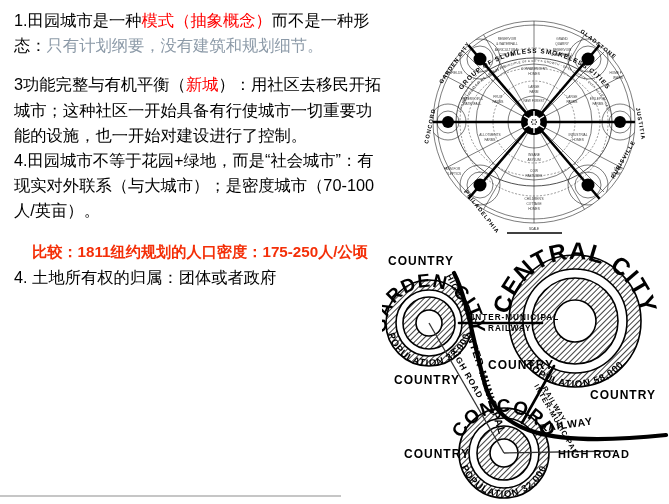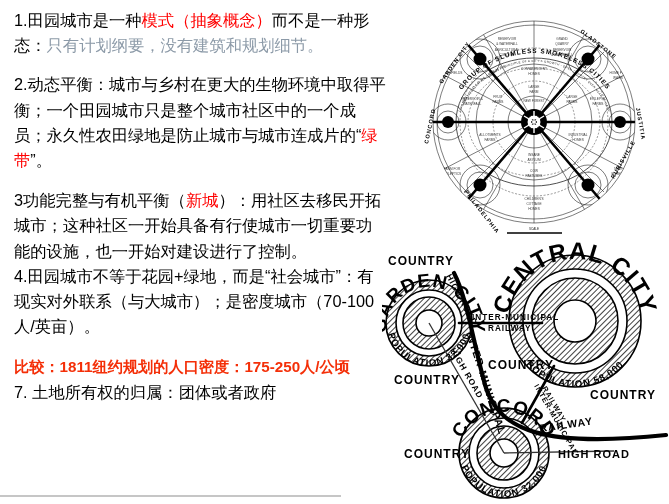--- a/index.html
+++ b/index.html
@@ -46,20 +46,21 @@
   .para.p4 { margin-bottom: 16px; }
 
   .red      { color: #ff0000; }
   .gray     { color: #8c9aa8; }
   .compare  {
     color: #f42f08;
     font-weight: bold;
     font-size: 15.2px;
     line-height: 23px;
     margin: 0 0 2px 0;
+    text-align: center;
   }
   .p5 {
     font-size: 16.3px;
     line-height: 25px;
     color: #000000;
     margin: 0;
   }
 
   
   #bottom-rule {
@@ -108,29 +109,28 @@
 </style>
 </head>
 <body>
 
 <div id="slide">
 
   <div id="text-column">
 
     <p class="para p1"><span>1.</span><span>田园城市是一种</span><span class="red">模式（抽象概念）</span><span>而不是一种形态：</span><span class="gray">只有计划纲要，没有建筑和规划细节。</span></p>
 
-    <p class="para p2"><span>2.动态平衡：城市与乡村在更大的生物环境中取得平衡；一个田园城市只是整个城市社区中的一个成员；永久性农田绿地是防止城市与城市连成片的“</span><span class="red">绿带</span><span>”。</span></p>
 
     <p class="para p3"><span>3功能完整与有机平衡（</span><span class="red">新城</span><span>）：用社区去移民开拓城市；这种社区一开始具备有行使城市一切重要功能的设施，也一开始对建设进行了控制。</span></p>
 
     <p class="para p4">4.田园城市不等于花园+绿地，而是“社会城市”：有现实对外联系（与大城市）；是密度城市（70-100人/英亩）。</p>
 
     <p class="compare">比较：1811纽约规划的人口密度：175-250人/公顷</p>
 
-    <p class="p5">7. 土地所有权的归属：团体或者政府</p>
+    <p class="p5">4. 土地所有权的归属：团体或者政府</p>
   </div>
 
   <div id="bottom-rule"></div>
 
   <div id="figure-top">
     <svg width="245" height="232" viewBox="0 0 245 232" xmlns="http://www.w3.org/2000/svg">
       <defs>
         <path id="arcTitle" d="M 35,118 A 90,90 0 0 1 210,118" fill="none"></path>
         <path id="arcSub" d="M 45,118 A 80,80 0 0 1 200,118" fill="none"></path>
         <clipPath id="bigcircle">

